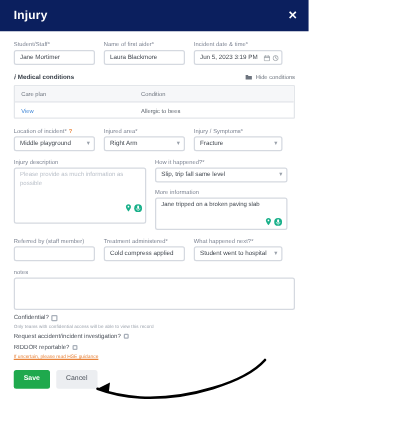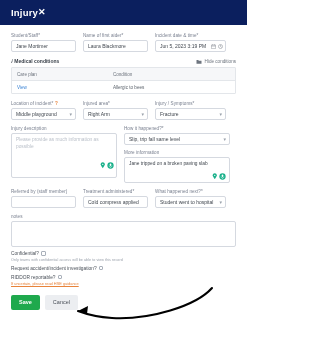--- a/index.html
+++ b/index.html
@@ -10,21 +10,21 @@
     overflow: hidden;
   }
   .modal { width: 247px; height: 357px; position: relative; background:#fff; }
 
   
   .modal-header {
     height: 25px;
     background: #0b1f5e;
     display: flex;
     align-items: center;
-    justify-content: flex-start;
+    justify-content: space-between;
     padding: 0 9px 0 11px;
   }
   .modal-title {
     color: #ffffff;
     font-size: 9.5px;
     font-weight: bold;
     letter-spacing: .2px;
   }
   .close-icon {
     color: #ffffff;

